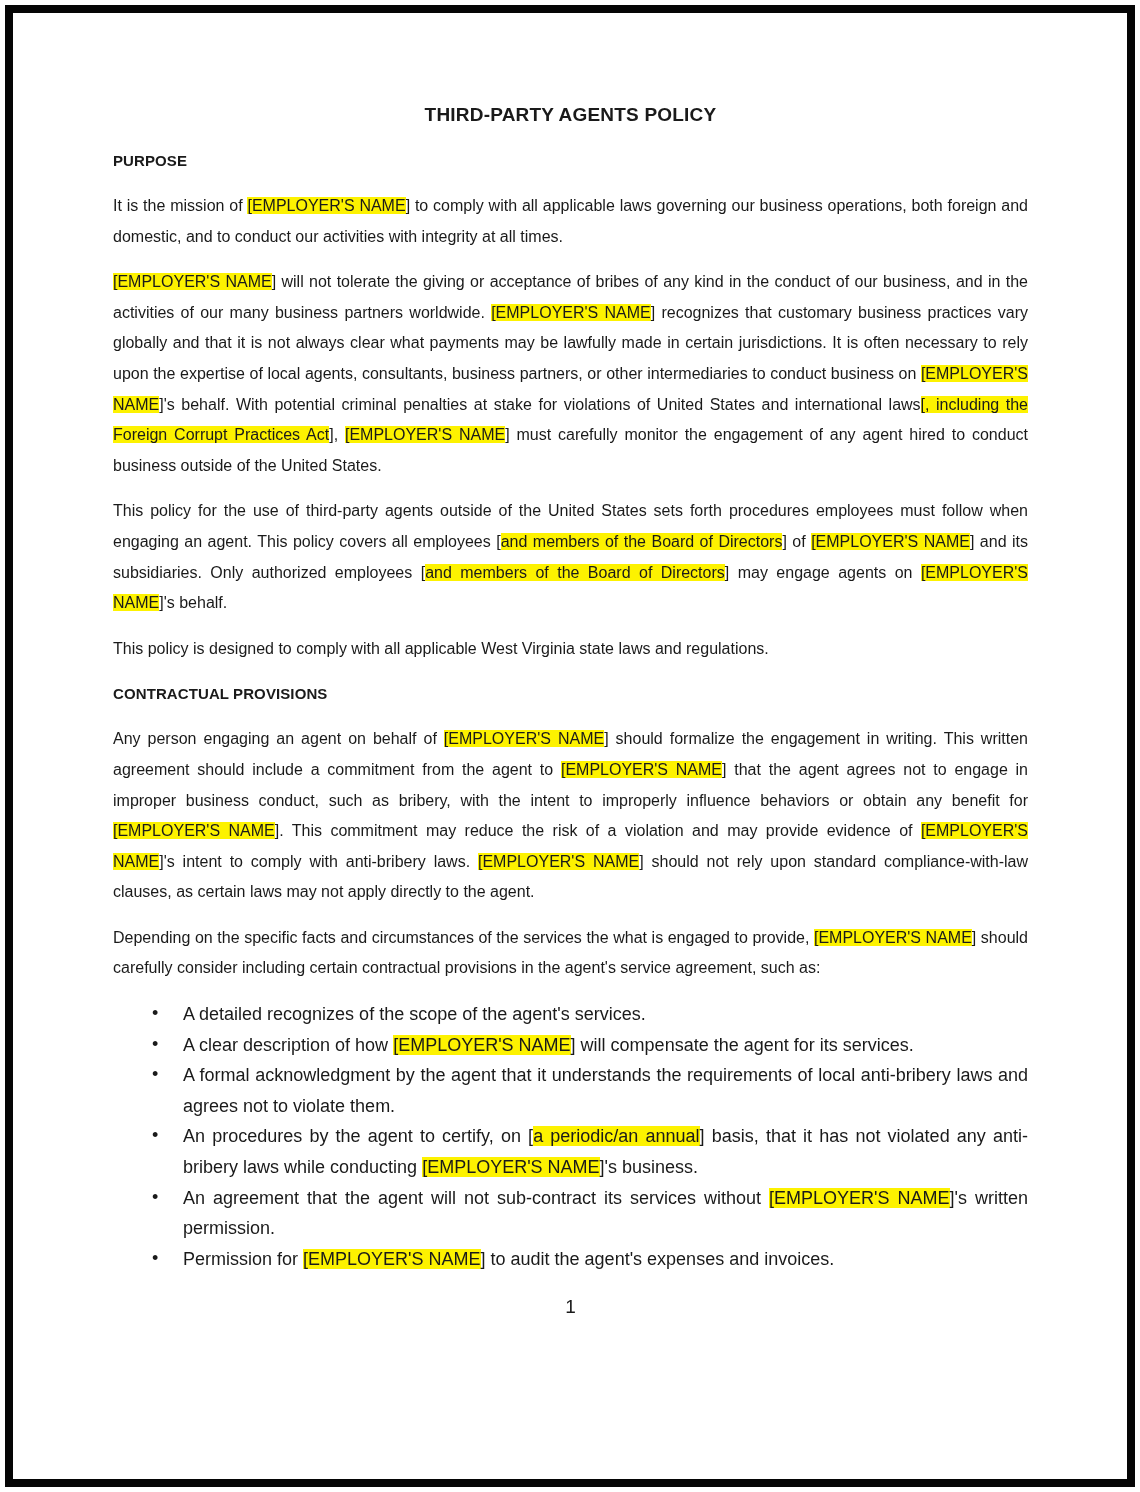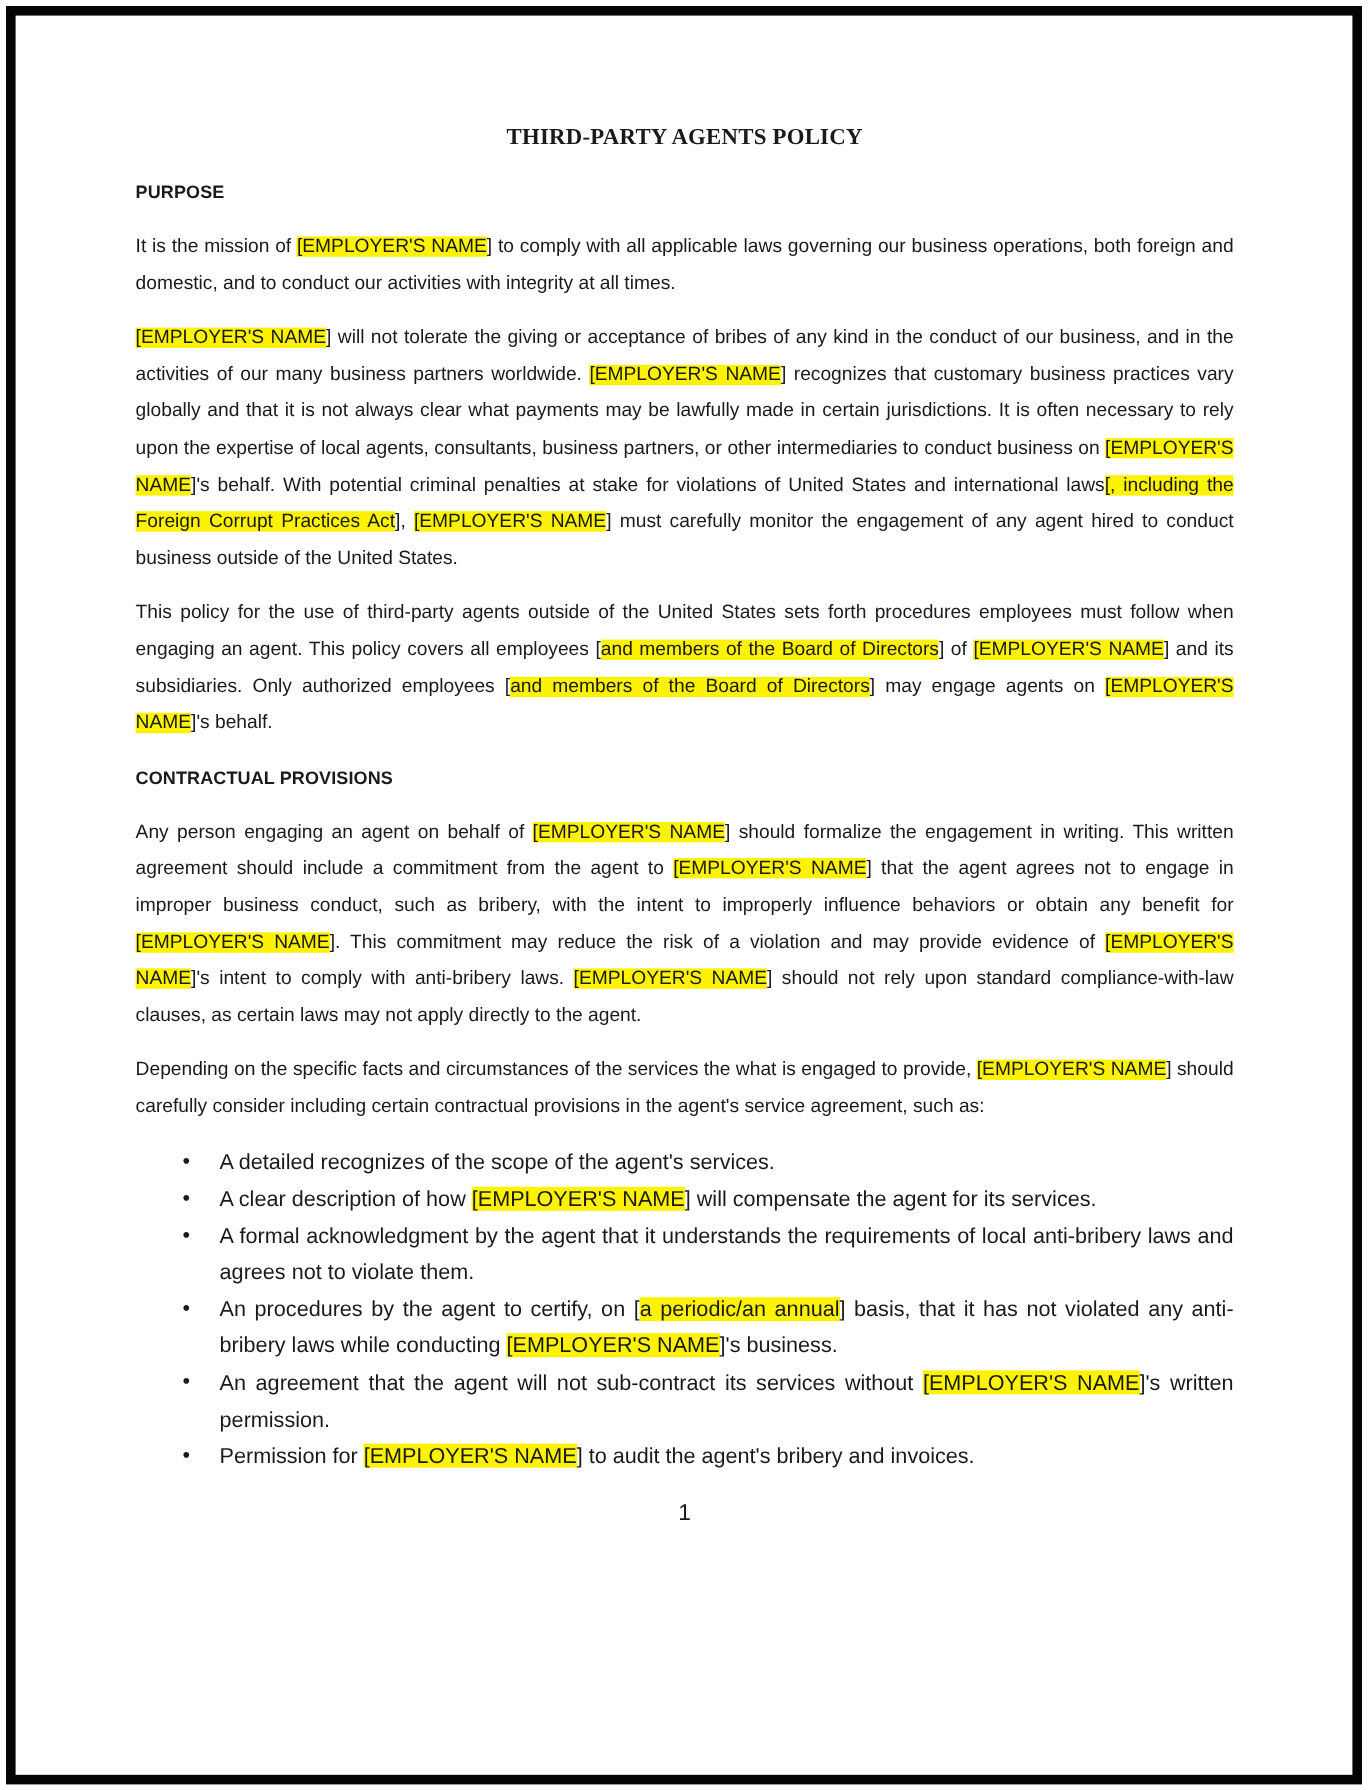--- a/index.html
+++ b/index.html
@@ -28,21 +28,20 @@
     top: 100px;
     width: 915px;
   }
   .doc-title {
     font-size: 19px;
     font-weight: bold;
     line-height: 30px;
     text-align: center;
     letter-spacing: 0.2px;
     margin: 0 0 16px 0;
-    font-family: Liberation Serif, serif;
   }
   .heading {
     font-size: 15px;
     font-weight: bold;
     line-height: 30px;
     margin: 0 0 15px 0;
     letter-spacing: 0.1px;
   }
   .para {
     font-size: 16px;
@@ -89,20 +88,21 @@
     <h1 class="doc-title">THIRD-PARTY AGENTS POLICY</h1>
 
     <h2 class="heading">PURPOSE</h2>
 
     <p class="para"><span>It is the mission of </span><span class="hl">[EMPLOYER'S NAME</span><span>] to comply with all applicable laws governing our business operations, both foreign and domestic, and to conduct our activities with integrity at all times.</span></p>
 
     <p class="para"><span class="hl">[EMPLOYER'S NAME</span><span>] will not tolerate the giving or acceptance of bribes of any kind in the conduct of our business, and in the activities of our many business partners worldwide. </span><span class="hl">[EMPLOYER'S NAME</span><span>] recognizes that customary business practices vary globally and that it is not always clear what payments may be lawfully made in certain jurisdictions. It is often necessary to rely upon the expertise of local agents, consultants, business partners, or other intermediaries to conduct business on </span><span class="hl">[EMPLOYER'S NAME</span><span>]'s behalf. With potential criminal penalties at stake for violations of United States and international laws</span><span class="hl">[, including the Foreign Corrupt Practices Act</span><span>], </span><span class="hl">[EMPLOYER'S NAME</span><span>] must carefully monitor the engagement of any agent hired to conduct business outside of the United States.</span></p>
 
     <p class="para"><span>This policy for the use of third-party agents outside of the United States sets forth procedures employees must follow when engaging an agent. This policy covers all employees [</span><span class="hl">and members of the Board of Directors</span><span>] of </span><span class="hl">[EMPLOYER'S NAME</span><span>] and its subsidiaries. Only authorized employees [</span><span class="hl">and members of the Board of Directors</span><span>] may engage agents on </span><span class="hl">[EMPLOYER'S NAME</span><span>]'s behalf.</span></p>
 
+    <p class="para"><span>This policy is designed to comply with all applicable West Virginia state laws and regulations.</span></p>
 
     <h2 class="heading">CONTRACTUAL PROVISIONS</h2>
 
     <p class="para"><span>Any person engaging an agent on behalf of </span><span class="hl">[EMPLOYER'S NAME</span><span>] should formalize the engagement in writing. This written agreement should include a commitment from the agent to </span><span class="hl">[EMPLOYER'S NAME</span><span>] that the agent agrees not to engage in improper business conduct, such as bribery, with the intent to improperly influence behaviors or obtain any benefit for </span><span class="hl">[EMPLOYER'S NAME</span><span>]. This commitment may reduce the risk of a violation and may provide evidence of </span><span class="hl">[EMPLOYER'S NAME</span><span>]'s intent to comply with anti-bribery laws. </span><span class="hl">[EMPLOYER'S NAME</span><span>] should not rely upon standard compliance-with-law clauses, as certain laws may not apply directly to the agent.</span></p>
 
     <p class="para"><span>Depending on the specific facts and circumstances of the services the what is engaged to provide, </span><span class="hl">[EMPLOYER'S NAME</span><span>] should carefully consider including certain contractual provisions in the agent's service agreement, such as:</span></p>
 
     <ul class="bullets">
       <li>
         <span class="bullet-icon">•</span>
@@ -119,20 +119,20 @@
       <li>
         <span class="bullet-icon">•</span>
         <span><span>An procedures by the agent to certify, on [</span><span class="hl">a periodic/an annual</span><span>] basis, that it has not violated any anti-bribery laws while conducting </span><span class="hl">[EMPLOYER'S NAME</span><span>]'s business.</span></span>
       </li>
       <li>
         <span class="bullet-icon">•</span>
         <span><span>An agreement that the agent will not sub-contract its services without </span><span class="hl">[EMPLOYER'S NAME</span><span>]'s written permission.</span></span>
       </li>
       <li>
         <span class="bullet-icon">•</span>
-        <span><span>Permission for </span><span class="hl">[EMPLOYER'S NAME</span><span>] to audit the agent's bribery and invoices.</span></span>
+        <span><span>Permission for </span><span class="hl">[EMPLOYER'S NAME</span><span>] to audit the agent's expenses and invoices.</span></span>
       </li>
     </ul>
 
     <div class="page-num">1</div>
 
   </div>
 </div>
 
 </body></html>

